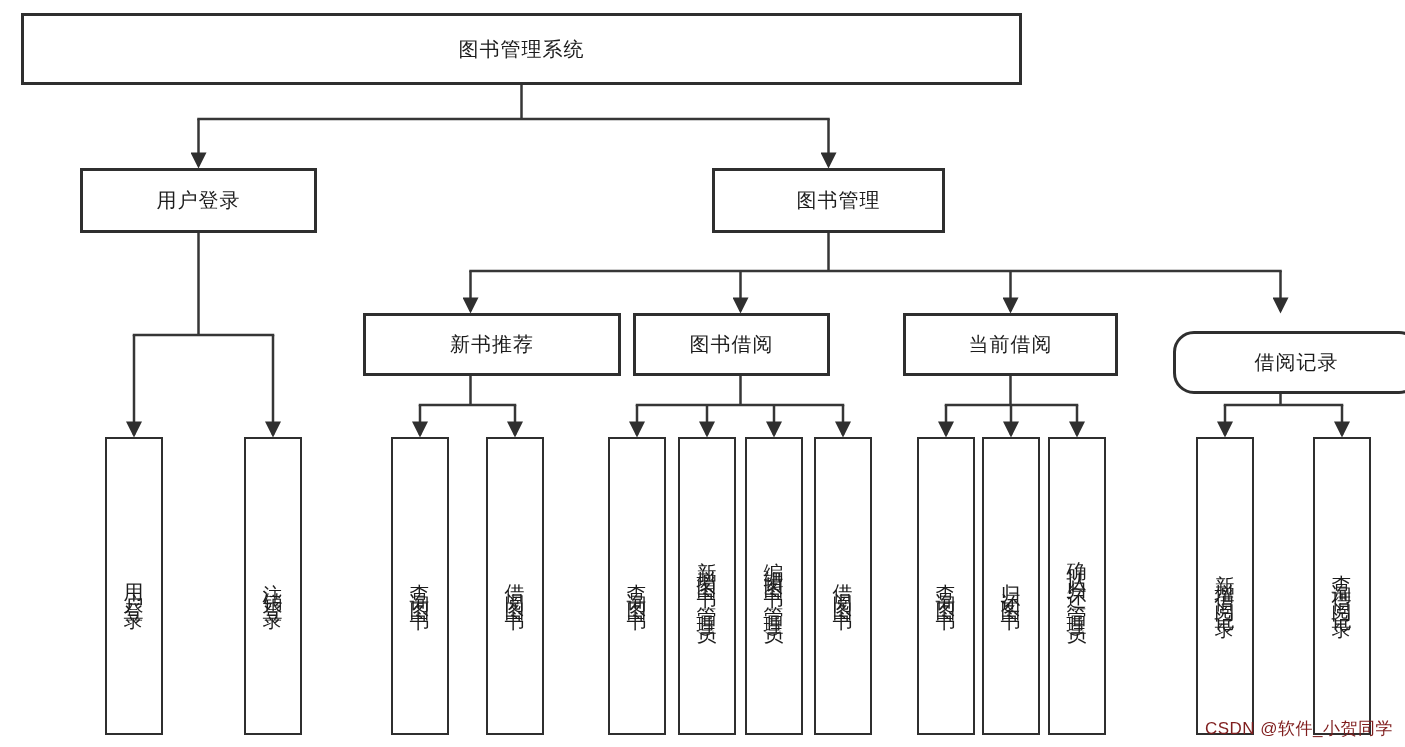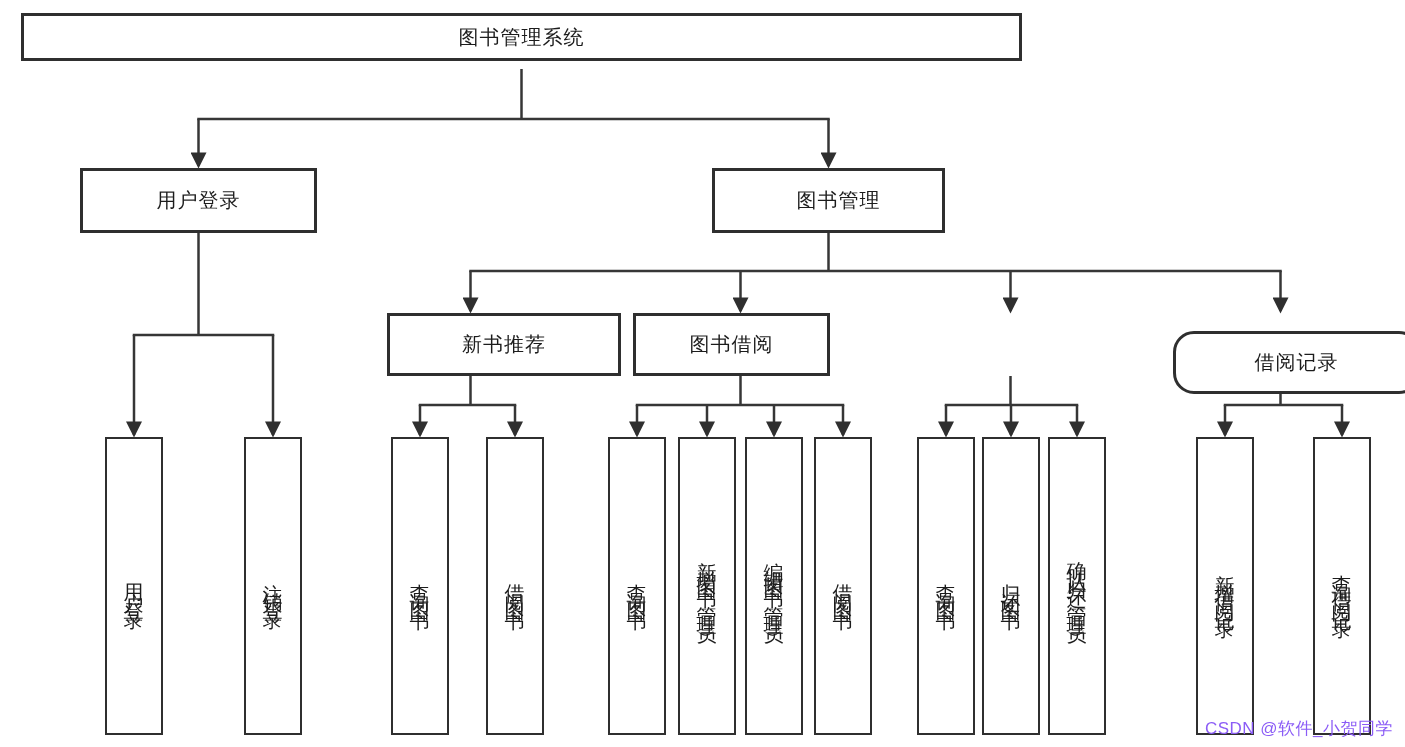--- a/index.html
+++ b/index.html
@@ -55,21 +55,21 @@
     font-size: 20px;
     letter-spacing: 9px;
     color: #1c1c1c;
     line-height: 1;
   }
   .watermark {
     position: absolute;
     top: 717px;
     right: 12px;
     font-size: 17px;
-    color: #8b5cf6;
+    color: #7f1d1d;
     letter-spacing: 0.5px;
     white-space: nowrap;
   }
 </style>
 </head>
 <body>
 
 <div class="canvas">
 
   <svg class="wires" viewBox="0 0 1405 747" xmlns="http://www.w3.org/2000/svg">
@@ -127,27 +127,28 @@
     </g>
 
     <g>
       <line x1="1280.5" y1="376" x2="1280.5" y2="405"></line>
       <line x1="1225" y1="405" x2="1342" y2="405" stroke-linecap="square"></line>
       <line x1="1225" y1="405" x2="1225" y2="435" marker-end="url(#arr)"></line>
       <line x1="1342" y1="405" x2="1342" y2="435" marker-end="url(#arr)"></line>
     </g>
   </svg>
 
-  <div class="hbox" style="left:21px; top:13px; width:1001px; height:48px;">图书管理系统</div>
+  <div class="hbox" style="left:21px; top:13px; width:1001px; height:72px;">图书管理系统</div>
 
   <div class="hbox" style="left:80px; top:168px; width:237px; height:65px;">用户登录</div>
   <div class="hbox" style="left:712px; top:168px; width:233px; height:65px;padding-left:20px;">图书管理</div>
 
-  <div class="hbox" style="left:363px; top:313px; width:234px; height:63px;margin-left:24px;">新书推荐</div>
+  <div class="hbox" style="left:363px; top:313px; width:258px; height:63px;">新书推荐</div>
   <div class="hbox" style="left:633px; top:313px; width:197px; height:63px;">图书借阅</div>
+  <div class="hbox" style="left:903px; top:313px; width:215px; height:63px;">当前借阅</div>
   <div class="hbox" style="left:1173px; top:331px; width:247px; height:63px;border-radius:21px;">借阅记录</div>
 
   <div class="vbox" style="left:105px;">用户登录</div>
   <div class="vbox" style="left:244px;">注销登录</div>
 
   <div class="vbox" style="left:391px;">查询图书</div>
   <div class="vbox" style="left:486px;">借阅图书</div>
 
   <div class="vbox" style="left:608px;">查询图书</div>
   <div class="vbox" style="left:678px;">新增图书（管理员）</div>

